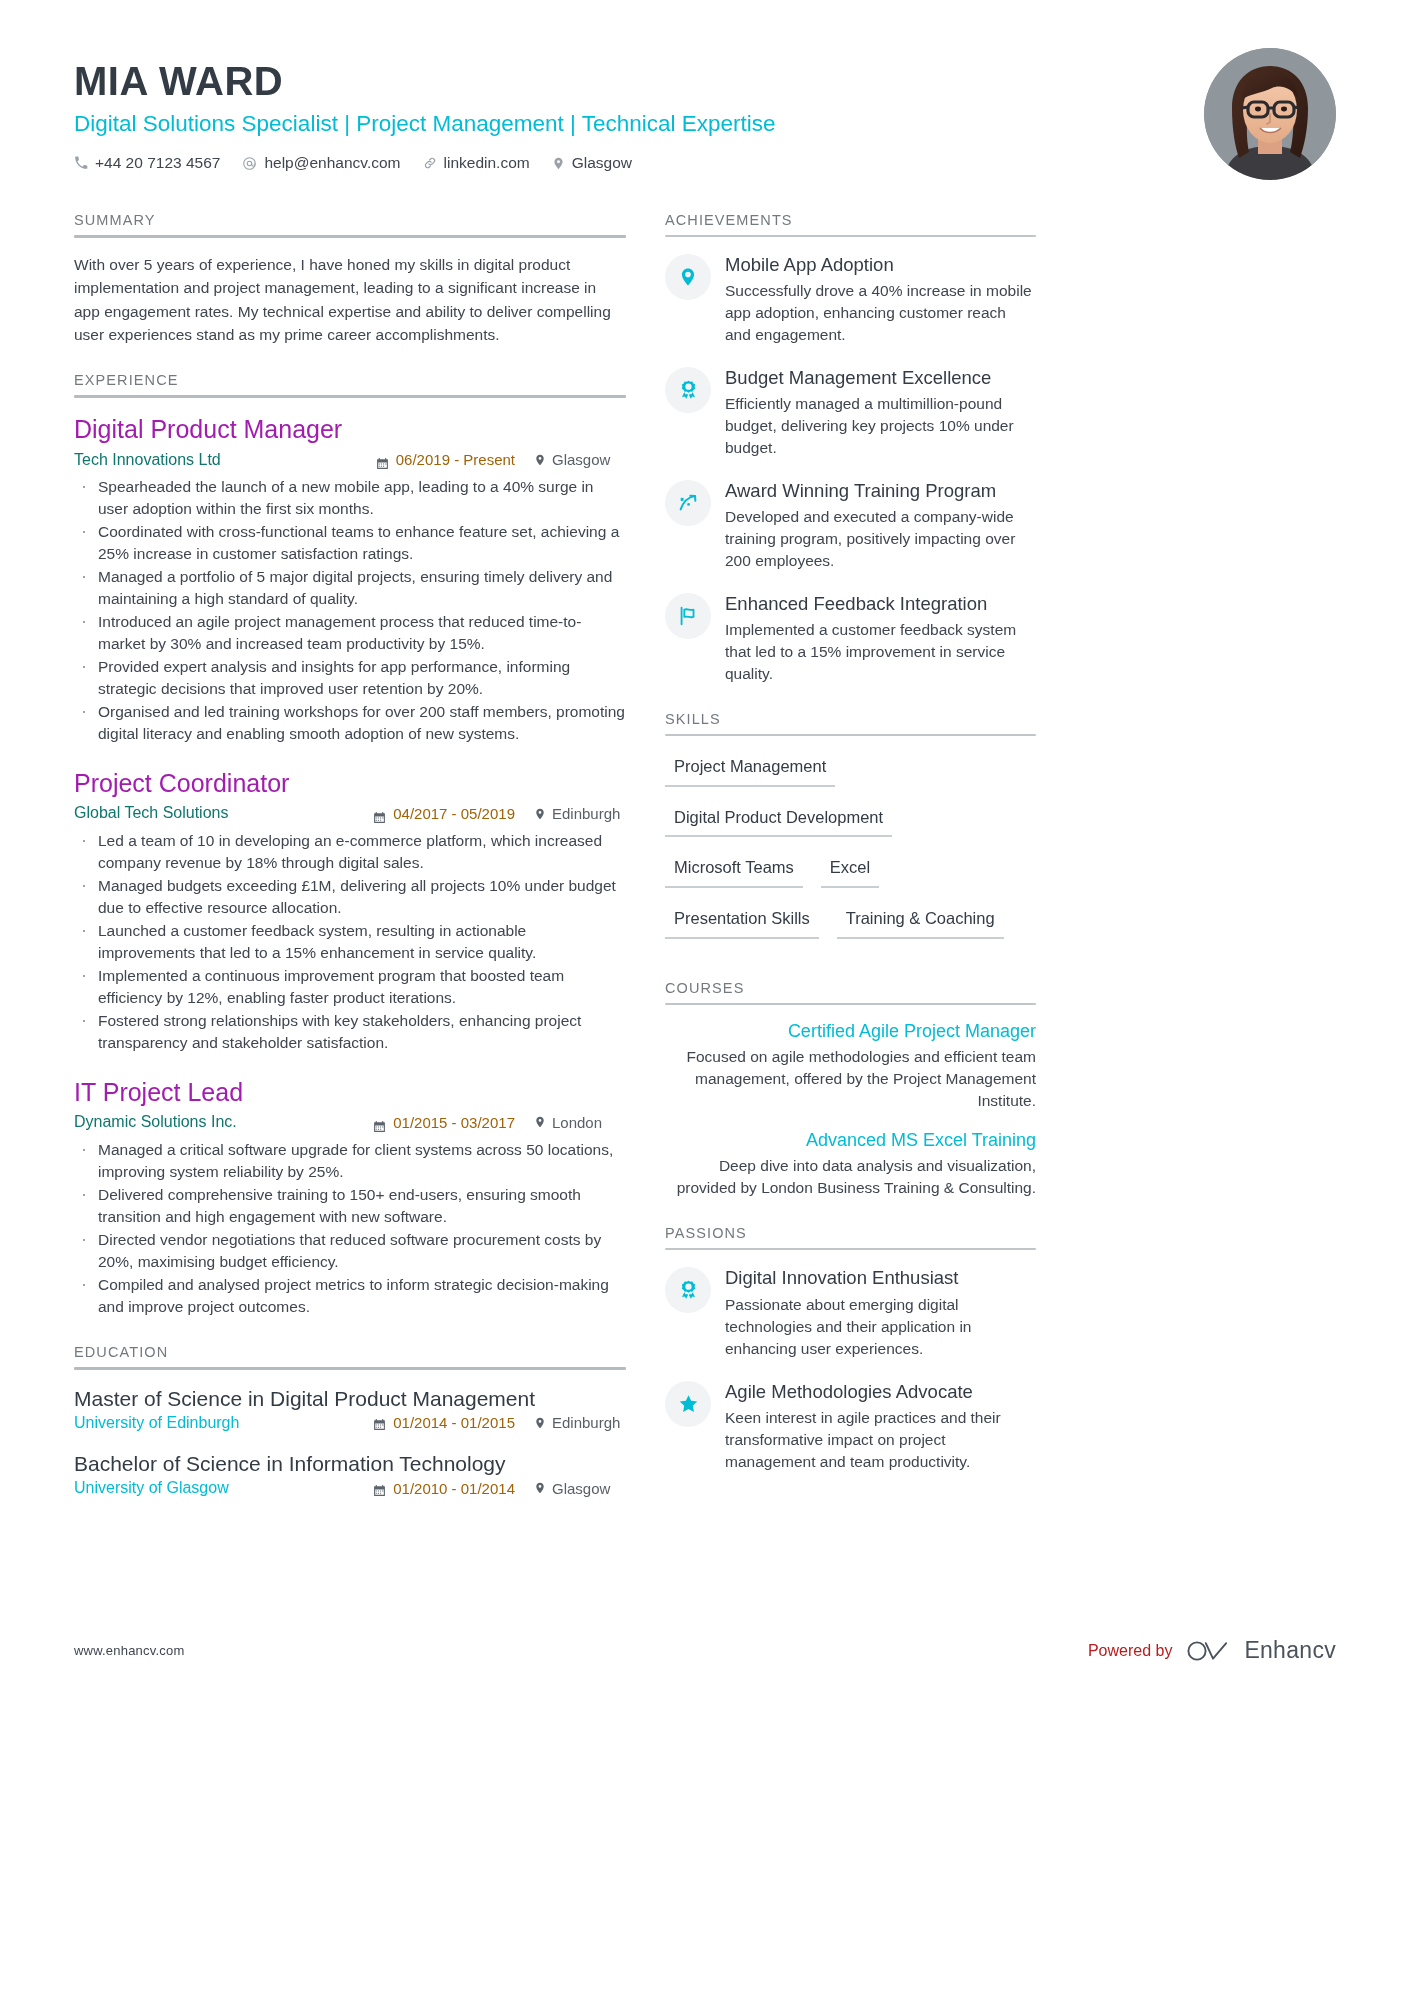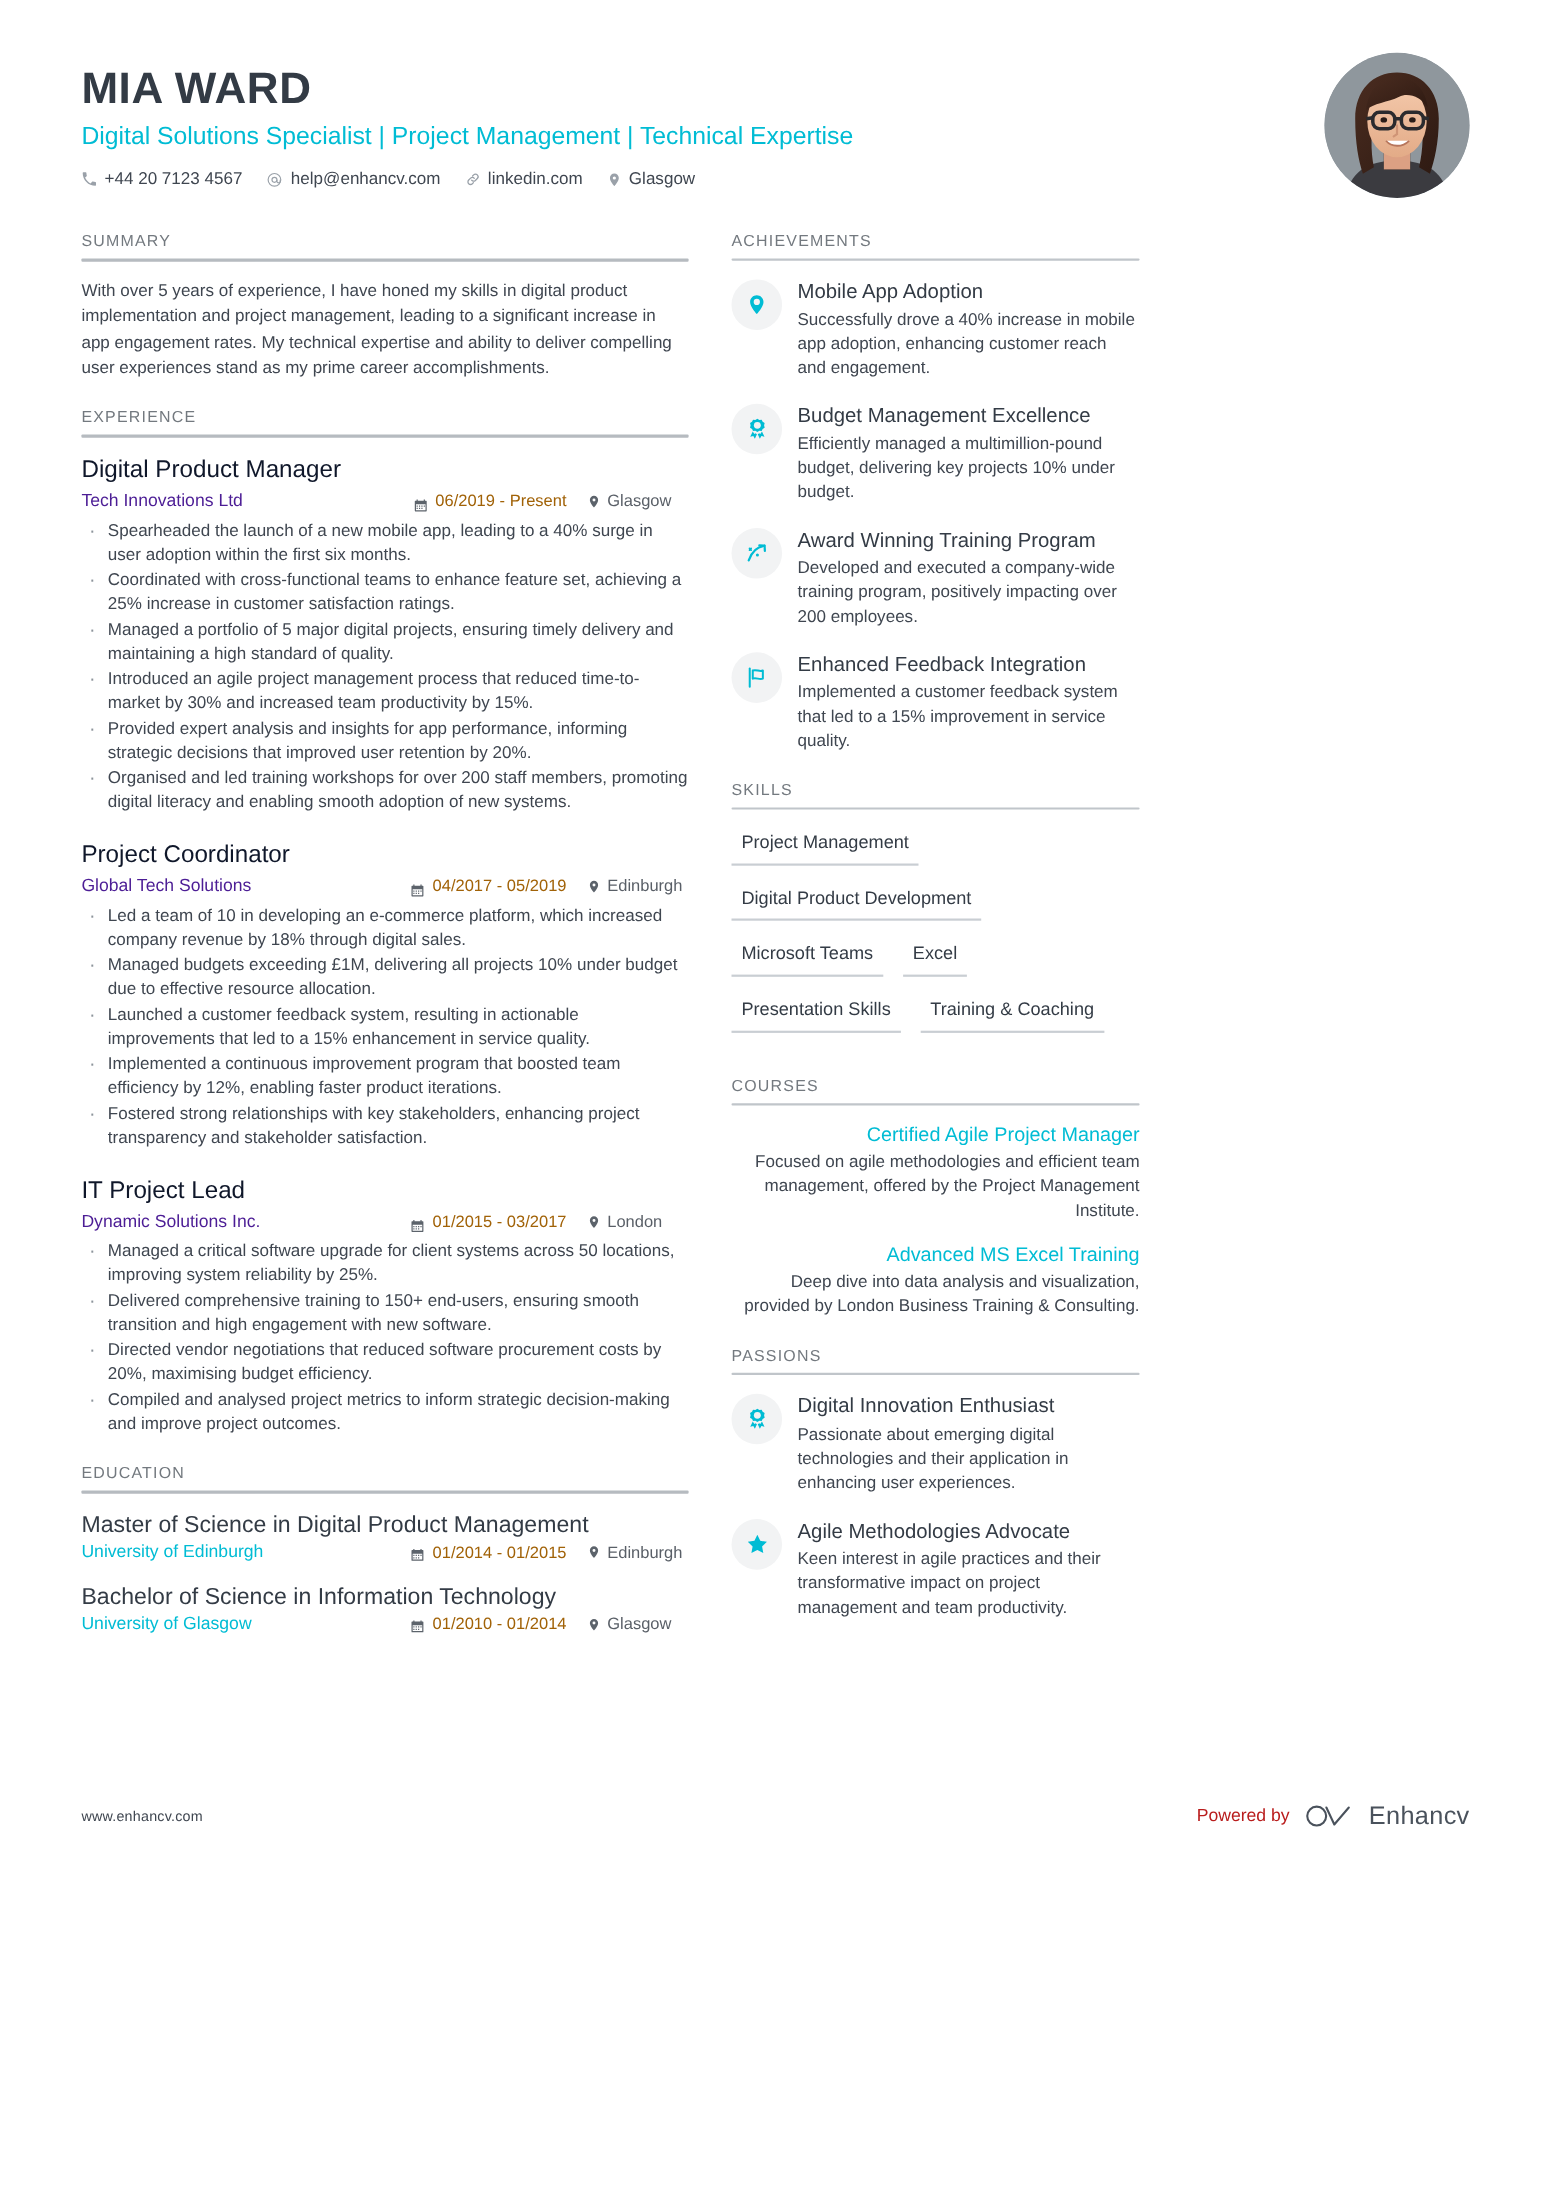--- a/index.html
+++ b/index.html
@@ -101,35 +101,35 @@
   .summary-text {
     font-size: 15.5px;
     line-height: 1.5;
     color: #3f4650;
   }
 
   
   .job { margin-bottom: 22px; }
   .job:last-child { margin-bottom: 0; }
   .job-title {
-    font-size: 22px;
-    color: #0f172a;
+    font-size: 25px;
+    color: #a21caf;
     font-weight: 400;
     line-height: 1.3;
     margin-bottom: 3px;
   }
   .job-meta {
     display: flex;
     align-items: center;
     font-size: 16px;
     line-height: 1.4;
     margin-bottom: 5px;
   }
   .job-company {
-    color: #4c1d95;
+    color: #0f766e;
     flex: 0 0 auto;
     text-align: center;
   }
   .job-dates {
     margin-left: auto;
     display: flex;
     align-items: flex-end;
     gap: 7px;
     color: #a16207;
     font-size: 15px;

